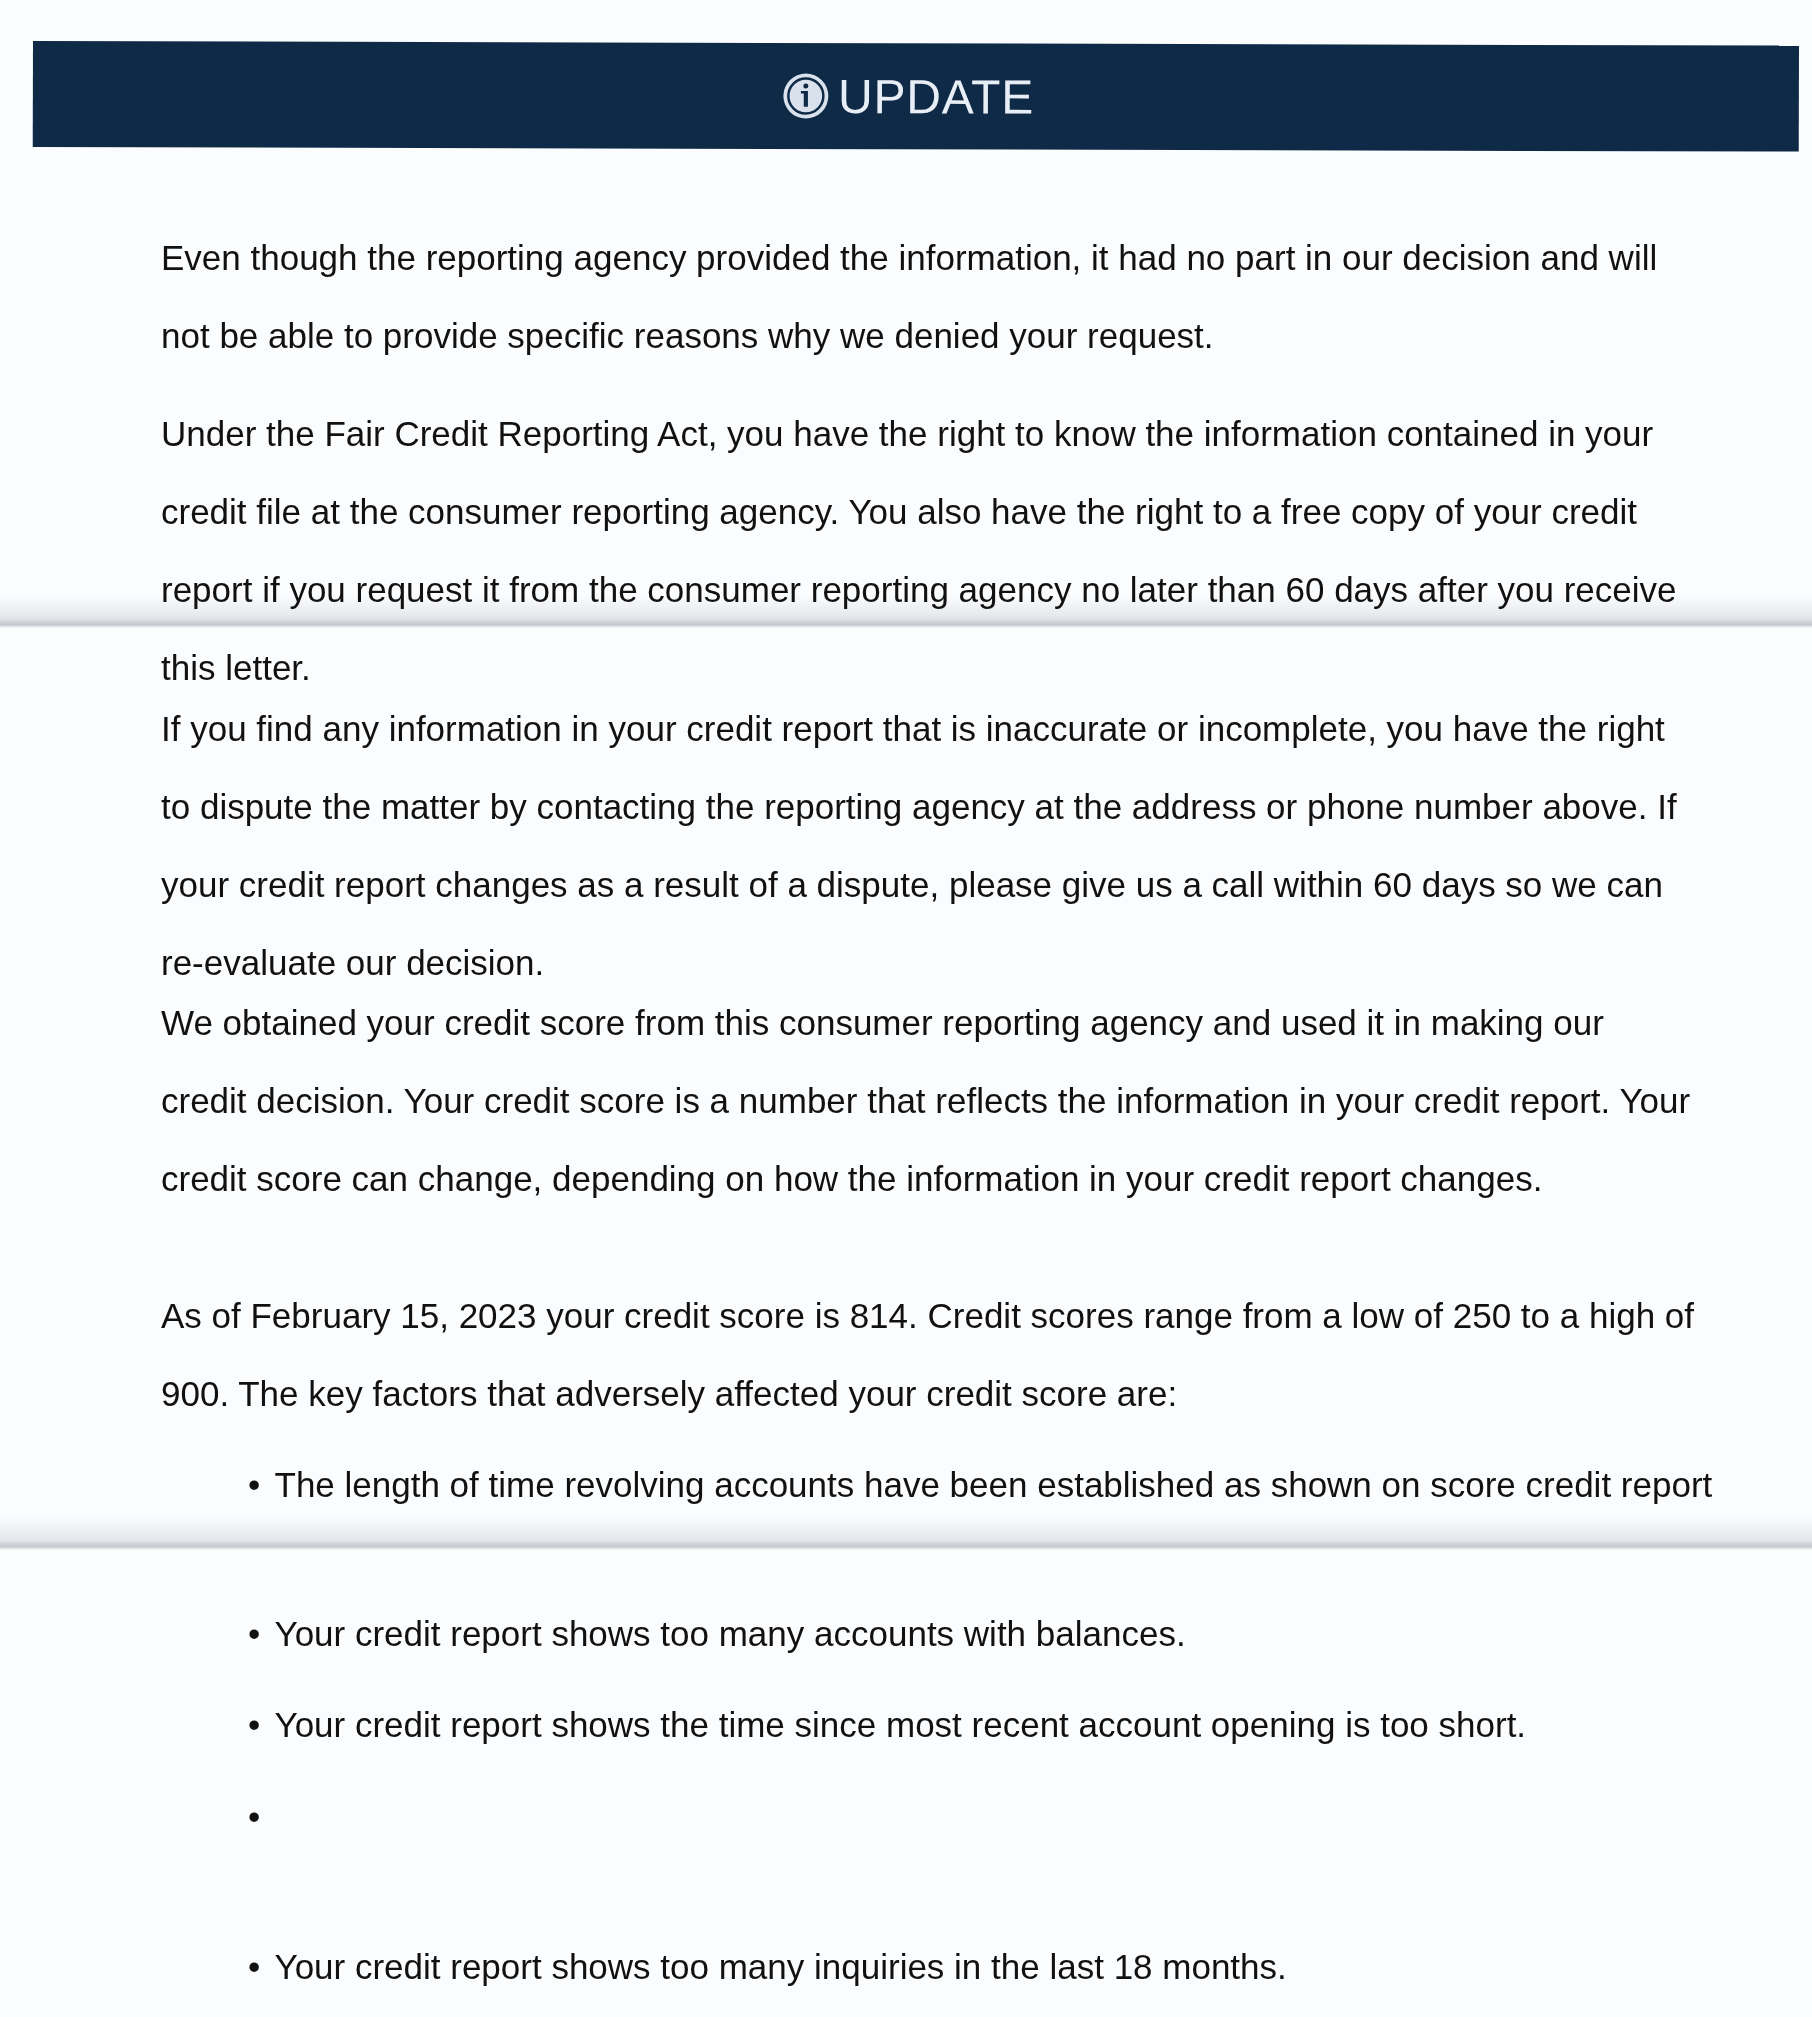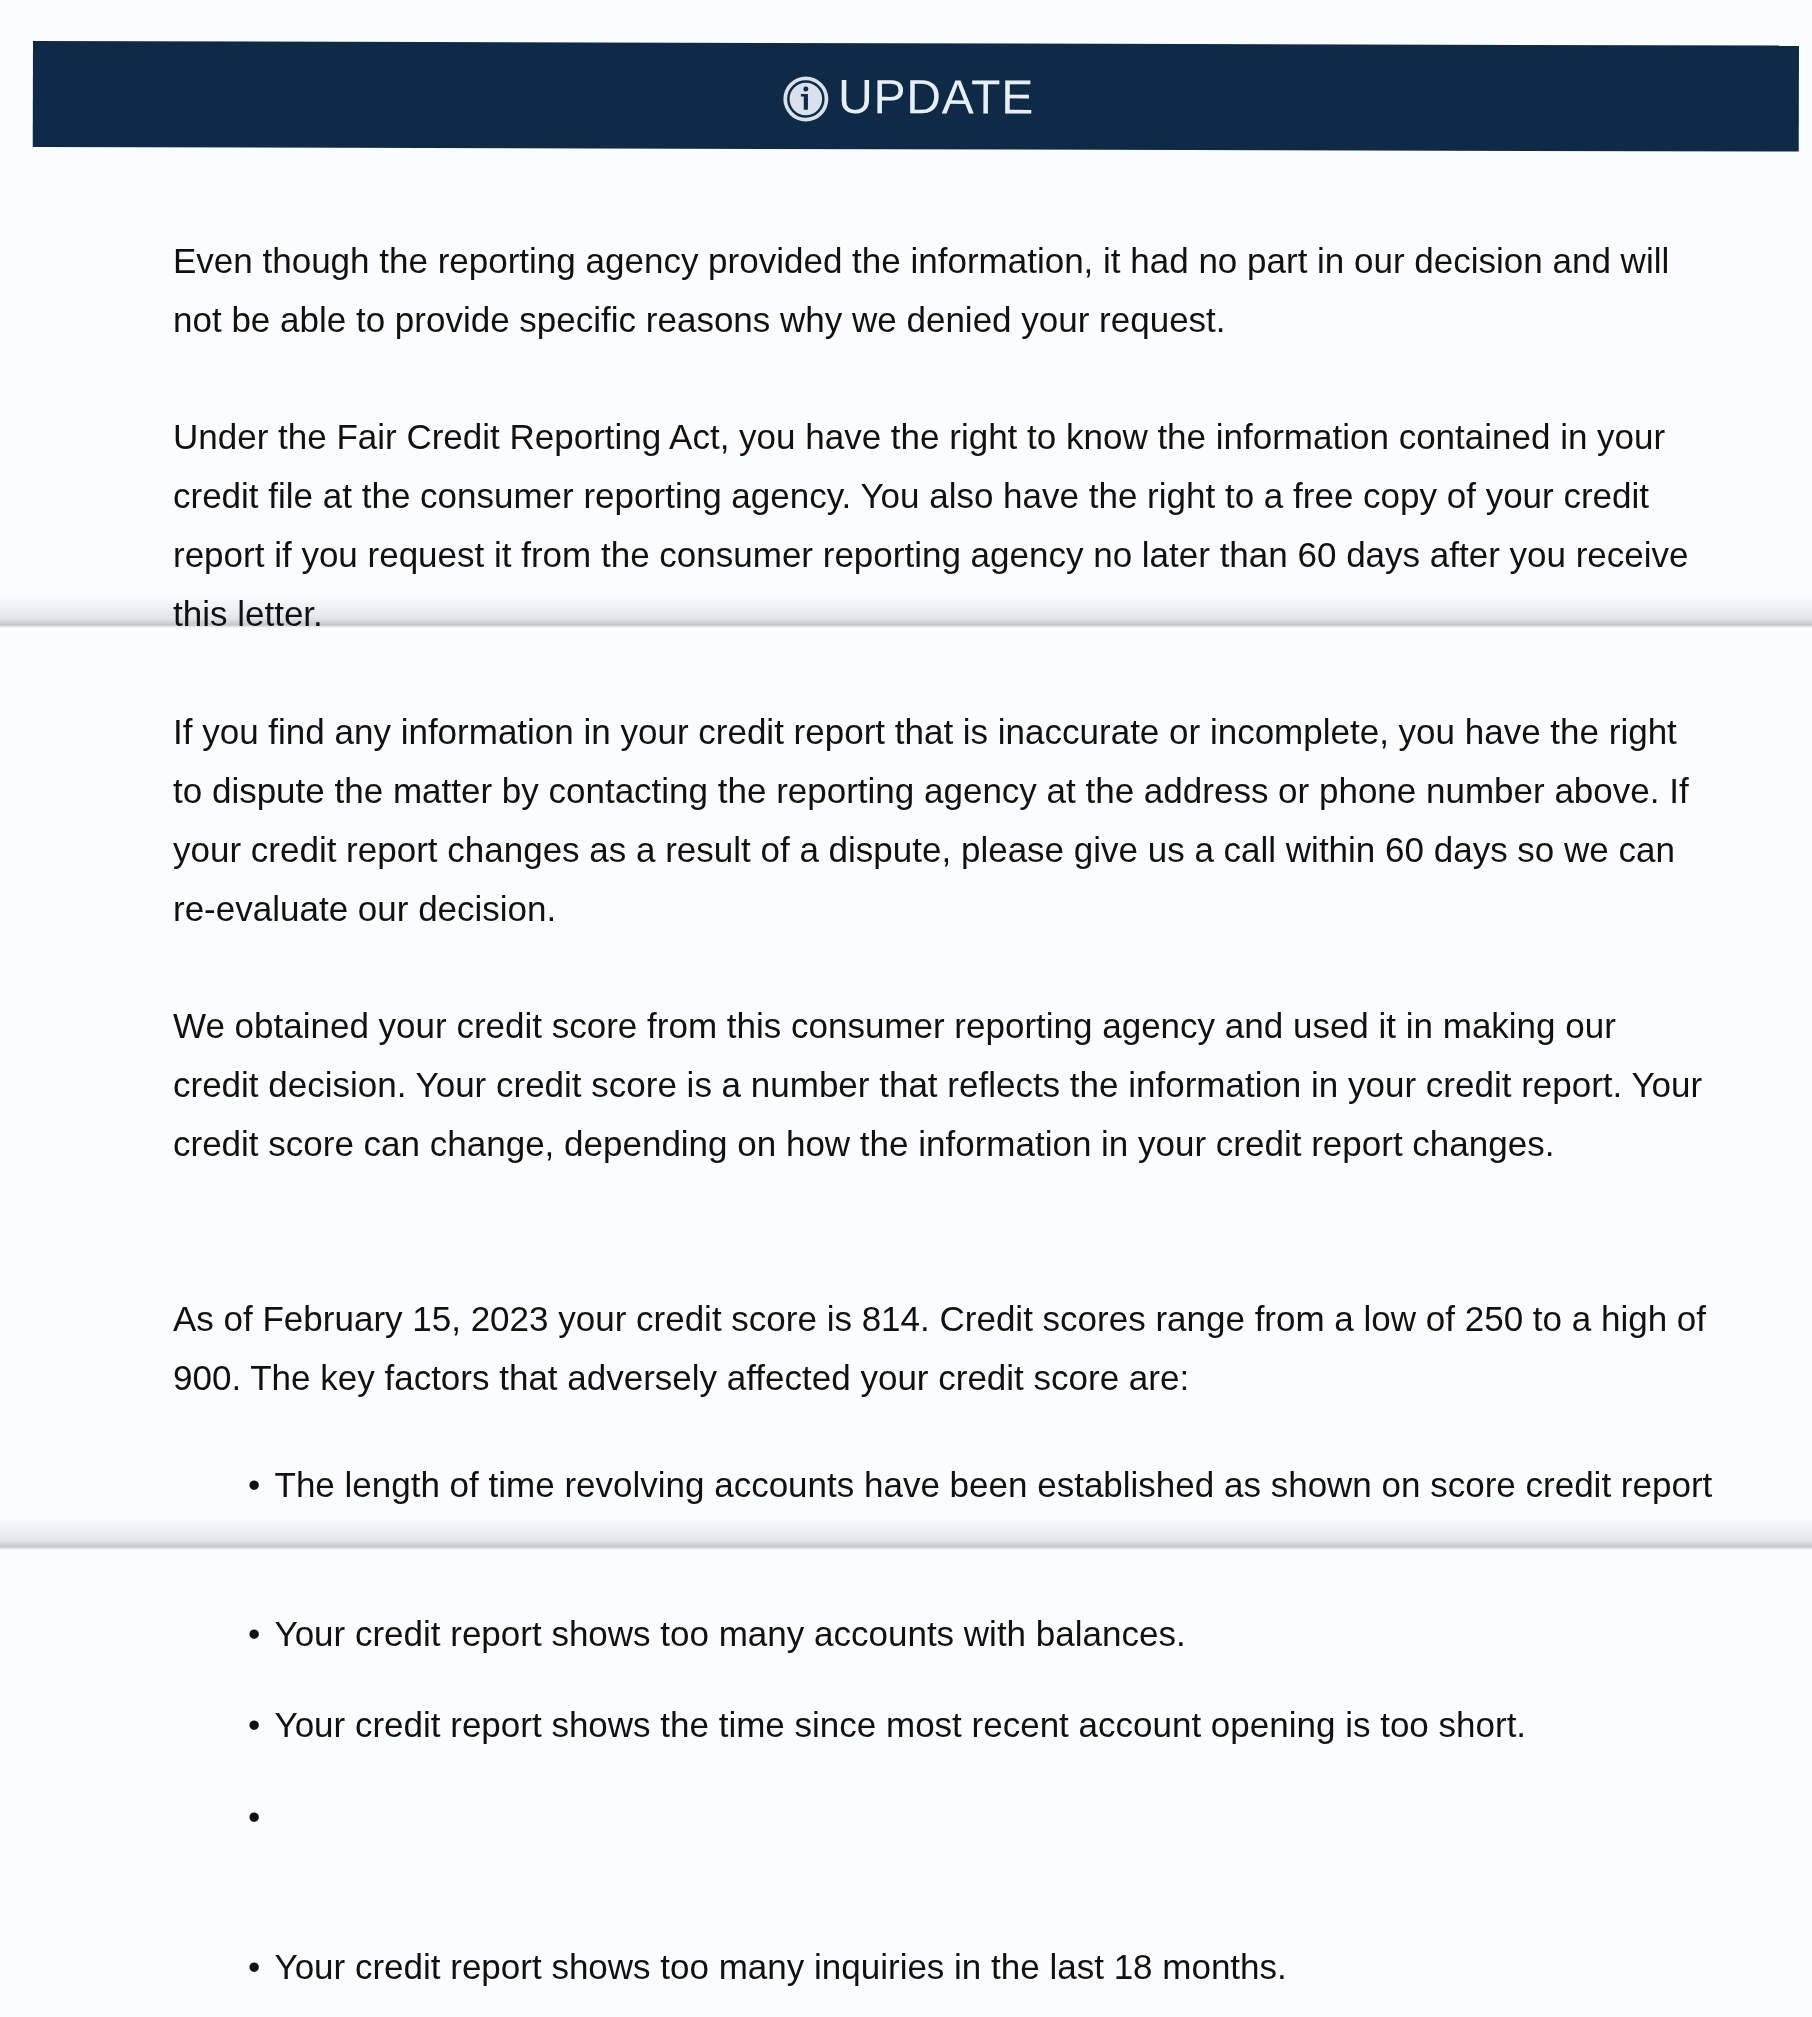--- a/index.html
+++ b/index.html
@@ -23,21 +23,21 @@
       height: 106px;
       background: #0f2a47;
       display: flex;
       align-items: center;
       justify-content: center;
       transform: rotate(0.15deg);
       transform-origin: left top;
     }
     .header-inner {
       display: flex;
-      align-items: flex-end;
+      align-items: center;
       gap: 7px;
       margin-left: -16.5px;
     }
     .info-icon {
       width: 50px;
       height: 50px;
       display: inline-block;
     }
     .header-title {
       color: #e8eef5;
@@ -46,23 +46,23 @@
       font-family: "Liberation Sans", "DejaVu Sans", sans-serif;
       font-weight: normal;
     }
     .content {
       position: absolute;
       left: 157px;
       top: 215px;
       width: 1537px;
     }
     p.para {
-      margin: 16px;
+      margin: 4px;
       font-size: 35px;
-      line-height: 59px;
+      line-height: 78px;
     }
     .p1 { position: absolute; top: 0px; width: 1537px; }
     .p2 { position: absolute; top: 176px; width: 1537px; }
     .p3 { position: absolute; top: 471px; width: 1537px; }
     .p4 { position: absolute; top: 765px; width: 1537px; }
     .p5 { position: absolute; top: 1058px; width: 1537px; }
 
     ul.factors {
       list-style: none;
       margin: 0;

